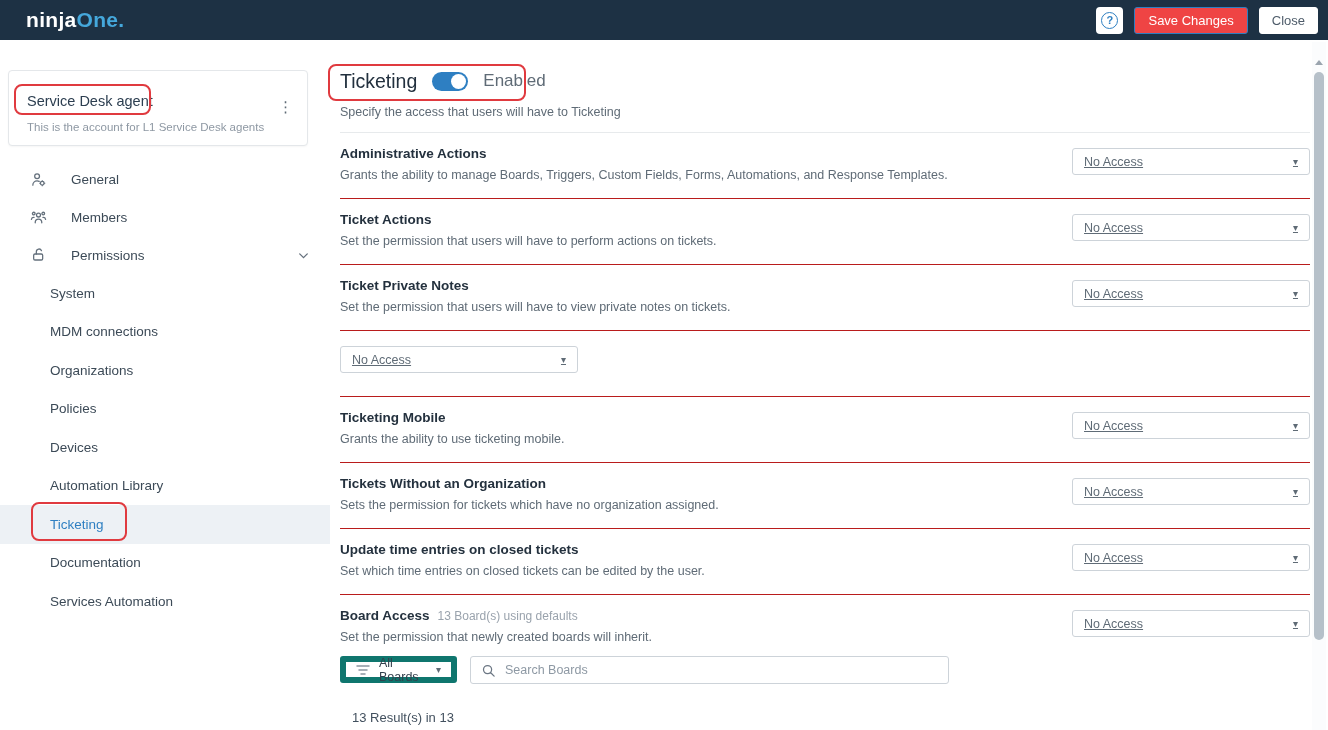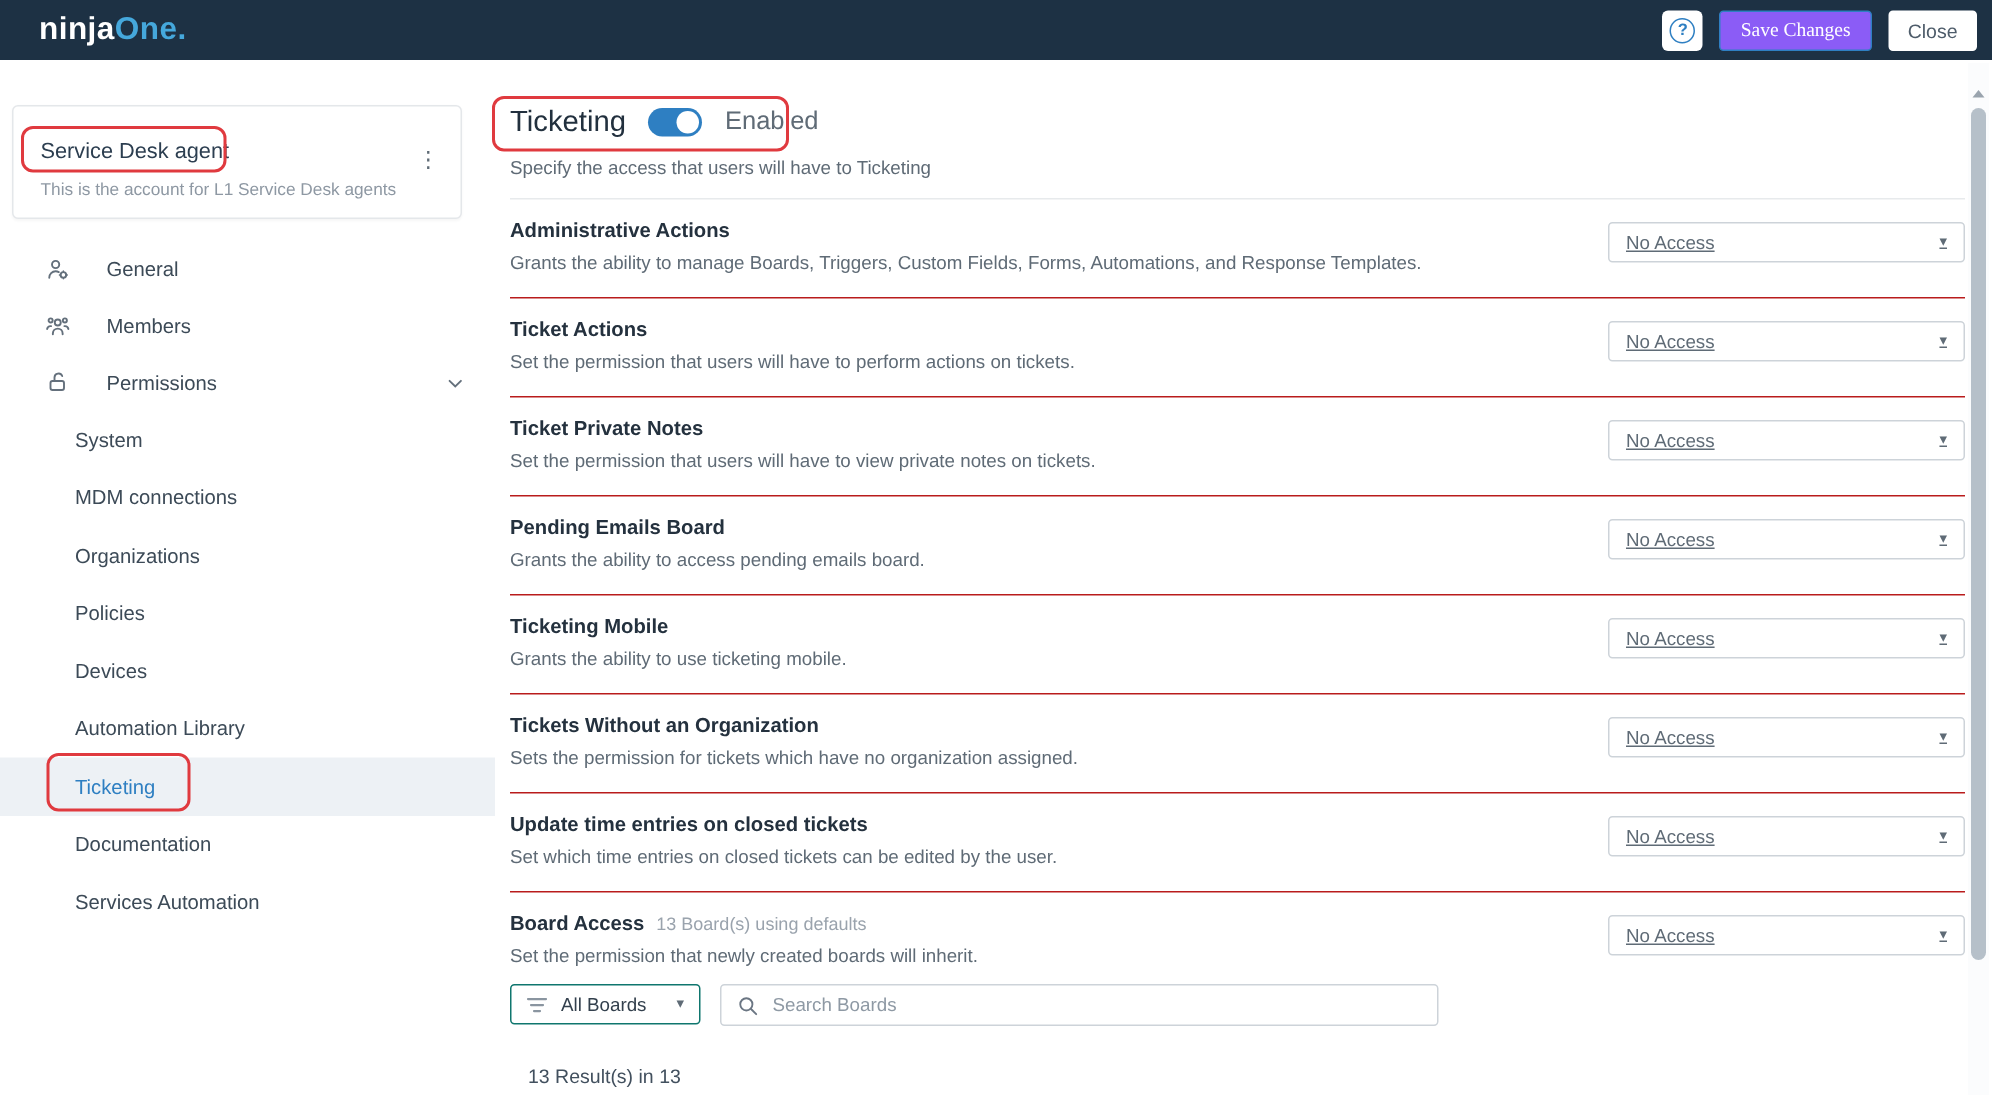--- a/index.html
+++ b/index.html
@@ -10,21 +10,21 @@
   
   .topbar {
     position:absolute; top:0; left:0; width:1328px; height:40px;
     background:#1d3144; display:flex; align-items:center; padding:0 10px;
   }
   .logo { font-size:21px; font-weight:bold; color:#fff; letter-spacing:.3px; margin-left:16px; }
   .logo .blue { color:#45a8dc; }
   .topbar-right { margin-left:auto; display:flex; align-items:center; gap:11px; }
   .help-btn { width:27px; height:27px; background:#fff; border-radius:4px; display:flex; align-items:center; justify-content:center; cursor:pointer; }
   .qcircle { width:17px; height:17px; border:1.6px solid #2e7fc2; border-radius:50%; color:#2e7fc2; font-size:11px; font-weight:bold; display:flex; align-items:center; justify-content:center; }
-  .save-btn { height:27px; padding:0 13px; background:#8b5cf6; border:1px solid #2e7fc2; border-radius:3px; color:#fff; font-size:13px; font-family:Liberation Serif, serif; cursor:pointer; }
+  .save-btn { height:27px; padding:0 13px; background:#ef4444; border:1px solid #2e7fc2; border-radius:3px; color:#fff; font-size:13px; font-family:Liberation Sans, sans-serif; cursor:pointer; }
   .close-btn { height:27px; padding:0 12px; background:#fff; border:1px solid #fff; border-radius:3px; color:#4e5c6a; font-size:13px; font-family:inherit; cursor:pointer; }
 
   
   .sidebar { position:absolute; top:40px; left:0; width:330px; bottom:0; background:#fff; }
   .account-card {
     position:absolute; left:8px; top:30px; width:300px; height:76px;
     background:#fff; border:1px solid #e4e7ea; border-radius:4px; box-shadow:0 1px 2px rgba(0,0,0,.04);
   }
   .account-name { position:absolute; left:18px; top:22px; font-size:14.5px; color:#2c3e50; }
   .account-desc { position:absolute; left:18px; top:50px; font-size:11.5px; color:#8e98a3; white-space:nowrap; }
@@ -63,23 +63,23 @@
   .row-desc { margin-top:7px; font-size:12.5px; color:#5f6b76; }
   .dropdown {
     width:238px; height:27px; border:1px solid #cdd3d9; border-radius:3px; background:#fff;
     display:flex; align-items:center; justify-content:space-between; padding:0 11px;
     font-size:12.5px; color:#5f6b76; cursor:pointer; flex-shrink:0; margin-top:2px;text-decoration:underline;
   }
   .caret { font-size:10px; color:#5f6b76; line-height:10px; }
 
   .board-tools { display:flex; gap:13px; margin-top:12px; }
   .board-filter {
-    width:127px; height:27px; border:1px solid #0f766e; border-radius:3px;
+    width:117px; height:27px; border:6px solid #0f766e; border-radius:3px;
     display:flex; align-items:center; gap:9px; padding:0 10px; cursor:pointer;
-    font-size:12.5px; color:#33404d;text-align:center;
+    font-size:12.5px; color:#33404d;
   }
   .board-filter .caret { margin-left:auto; }
   .board-search {
     width:479px; height:28px; border:1px solid #cdd3d9; border-radius:3px;
     display:flex; align-items:center; gap:9px; padding:0 10px; background:#fff;
   }
   .board-search input {
     border:none; outline:none; flex:1; font-size:12.5px; font-family:inherit; color:#0369a1; background:transparent;
   }
   .board-search input::placeholder { color:#8e99a4; }
@@ -229,24 +229,20 @@
       <div class="row-title">Ticket Private Notes</div>
       <div class="row-desc">Set the permission that users will have to view private notes on tickets.</div>
     </div>
     <div class="dropdown">
       <span>No Access</span>
       <span class="caret">▾</span>
     </div>
   </div>
 
   <div class="perm-row">
-    <div>
-      <div class="row-title">Pending Emails Board</div>
-      <div class="row-desc">Grants the ability to access pending emails board.</div>
-    </div>
     <div class="dropdown">
       <span>No Access</span>
       <span class="caret">▾</span>
     </div>
   </div>
 
   <div class="perm-row">
     <div>
       <div class="row-title">Ticketing Mobile</div>
       <div class="row-desc">Grants the ability to use ticketing mobile.</div>

